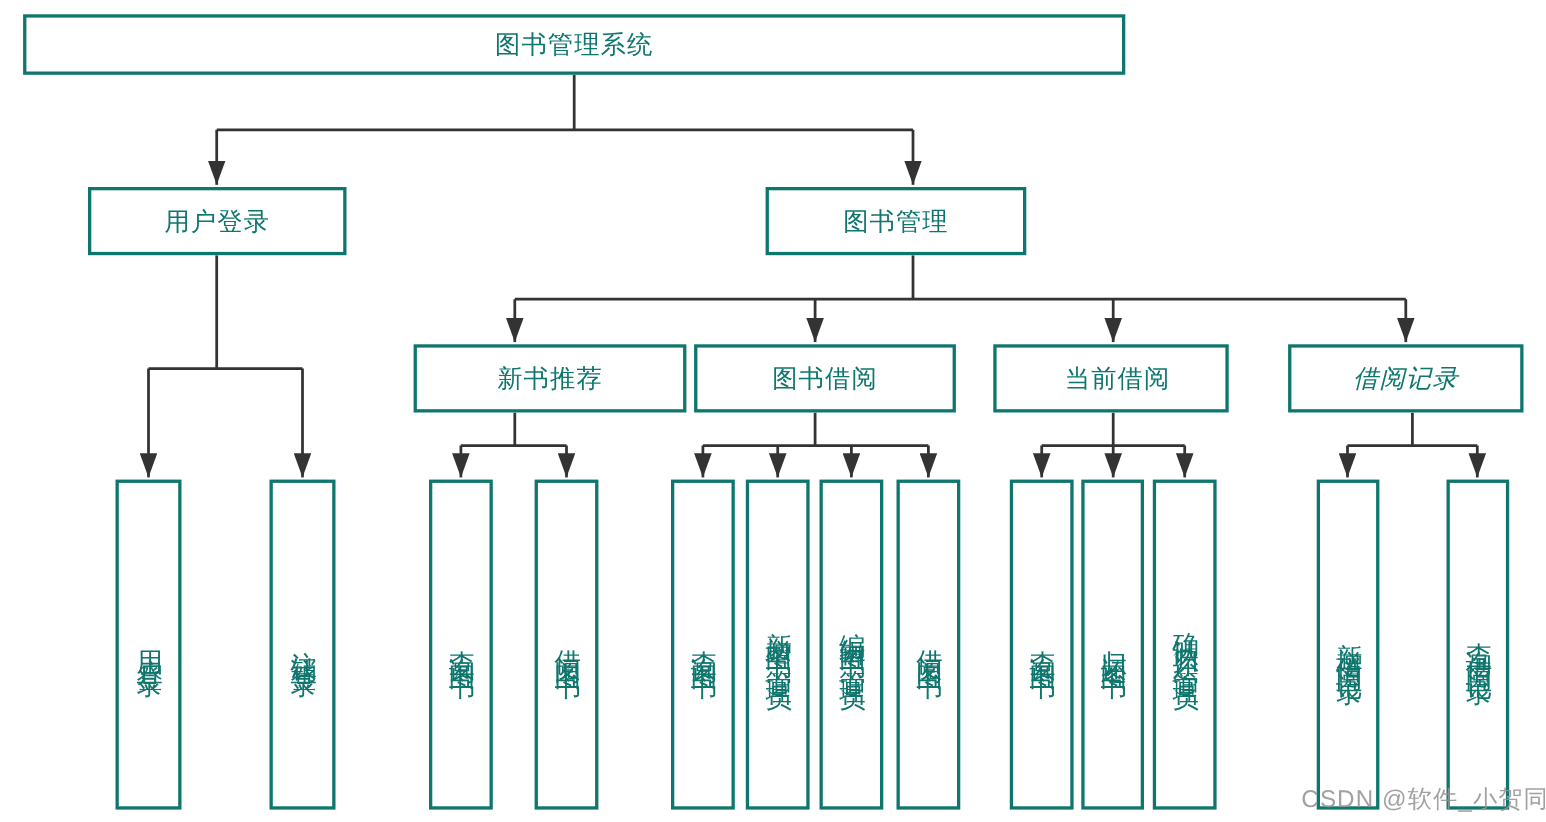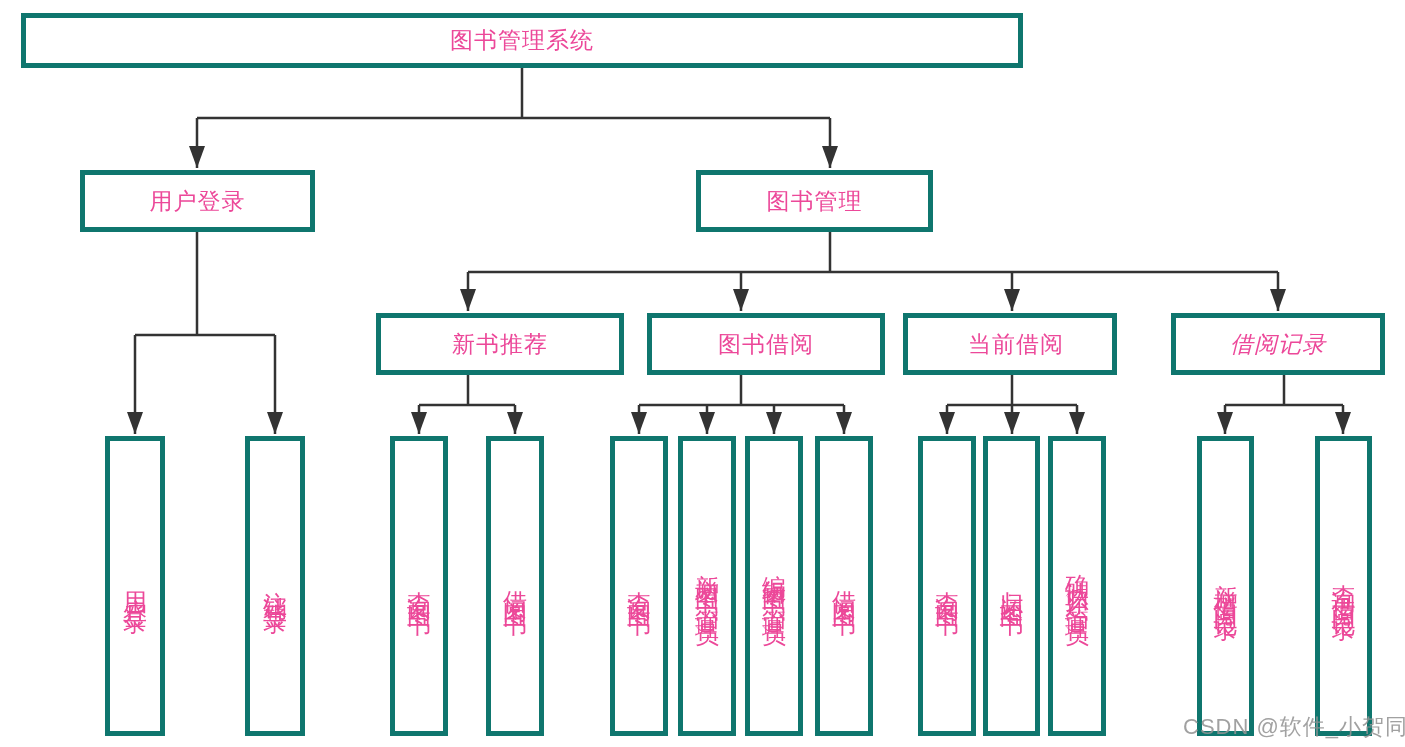--- a/index.html
+++ b/index.html
@@ -12,26 +12,26 @@
     font-family: "Liberation Sans", "DejaVu Sans", sans-serif;
   }
   .connectors {
     position: absolute;
     left: 0; top: 0;
     z-index: 1;
   }
   .box {
     position: absolute;
     box-sizing: border-box;
-    border: 5px solid #0f766e;
+    border: 3px solid #0f766e;
     background: #ffffff;
     display: flex;
     align-items: center;
     justify-content: center;
-    color: #ec4899;
+    color: #0f766e;
     z-index: 2;
   }
   .hbox {
     font-size: 23px;
     letter-spacing: 1px;
     white-space: nowrap;
   }
   .leaf {
     writing-mode: vertical-rl;
     text-orientation: mixed;
@@ -106,21 +106,21 @@
   <div class="box hbox" style="left:80px; top:170px; width:235px; height:62px;">
     <span>用户登录</span>
   </div>
   <div class="box hbox" style="left:696px; top:170px; width:237px; height:62px;">
     <span>图书管理</span>
   </div>
 
   <div class="box hbox" style="left:376px; top:313px; width:248px; height:62px;">
     <span>新书推荐</span>
   </div>
-  <div class="box hbox" style="left:631px; top:313px; width:238px; height:62px;margin-left:16px;">
+  <div class="box hbox" style="left:631px; top:313px; width:238px; height:62px;">
     <span>图书借阅</span>
   </div>
   <div class="box hbox" style="left:903px; top:313px; width:214px; height:62px;padding-left:12px;">
     <span>当前借阅</span>
   </div>
   <div class="box hbox" style="left:1171px; top:313px; width:214px; height:62px;font-style:italic;">
     <span>借阅记录</span>
   </div>
 
   <div class="box leaf" style="left:105px; top:436px; width:60px; height:300px;">

